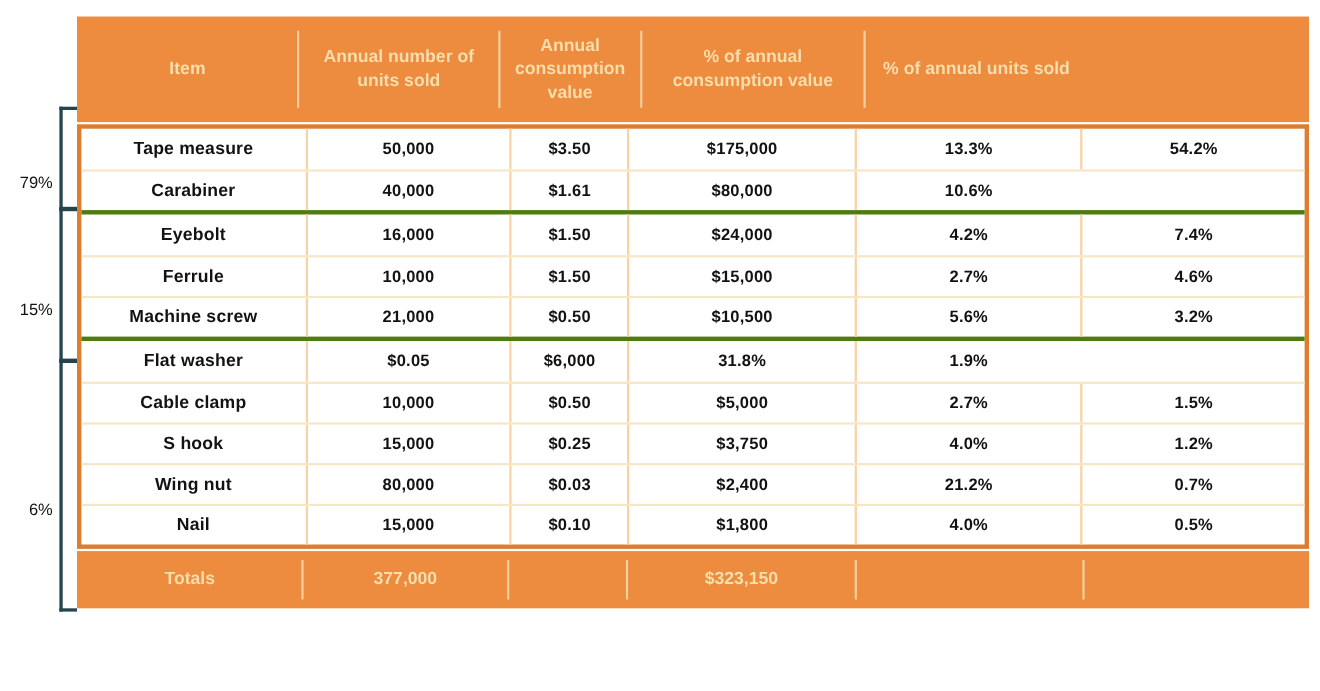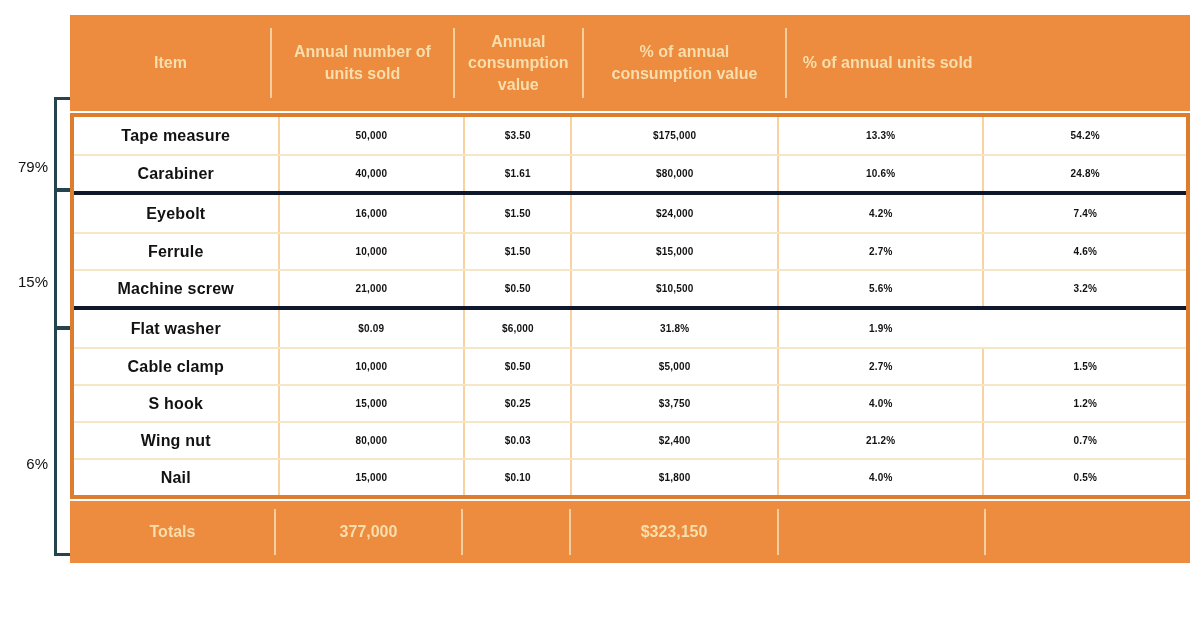--- a/index.html
+++ b/index.html
@@ -27,33 +27,33 @@
     color: #F7DEAC; font-weight: 700; font-size: 16px; line-height: 1.35;
     padding: 0 14px;
   }
   .hcell + .hcell::before {
     content: ""; position: absolute; left: -1px; top: 13px; bottom: 13px;
     width: 2px; background: #F2CF9E;
   }
 
   
   .tbody { margin-top: 2px; border: 4px solid #DD7D2F; background: #ffffff; }
-  .group + .group { border-top: 4px solid #0f172a; }
+  .group + .group { border-top: 4px solid #4d7c0f; }
   .trow { height: 37px; }
   .trow + .trow { border-top: 2px solid #F7E6C6; }
   .cell {
     display: flex; align-items: center; justify-content: center;
-    color: #121212; font-size: 10px; font-weight: 700;
+    color: #121212; font-size: 15px; font-weight: 700;
     letter-spacing: 0.2px;
   }
   .cell + .cell { border-left: 2px solid #F8D3A0; }
   .cell.item { font-size: 16px; }
 
   
-  .totals { margin-top: 2px; background: #ED8B3E; height: 62px; }
+  .totals { margin-top: 2px; background: #ED8B3E; height: 52px; }
   .tcell {
     position: relative;
     display: flex; align-items: center; justify-content: center;
     color: #F7DEAC; font-weight: 700; font-size: 16px;
   }
   .tcell + .tcell::before {
     content: ""; position: absolute; left: -1px; top: 8px; bottom: 8px;
     width: 2px; background: #F2CF9E;
   }
 
@@ -99,21 +99,20 @@
           <div class="cell">$175,000</div>
           <div class="cell">13.3%</div>
           <div class="cell">54.2%</div>
         </div>
         <div class="trow grid-row">
           <div class="cell item">Carabiner</div>
           <div class="cell">40,000</div>
           <div class="cell">$1.61</div>
           <div class="cell">$80,000</div>
           <div class="cell">10.6%</div>
-          <div class="cell">24.8%</div>
         </div>
       </div>
 
       <div class="group">
         <div class="trow grid-row">
           <div class="cell item">Eyebolt</div>
           <div class="cell">16,000</div>
           <div class="cell">$1.50</div>
           <div class="cell">$24,000</div>
           <div class="cell">4.2%</div>
@@ -133,21 +132,21 @@
           <div class="cell">$0.50</div>
           <div class="cell">$10,500</div>
           <div class="cell">5.6%</div>
           <div class="cell">3.2%</div>
         </div>
       </div>
 
       <div class="group">
         <div class="trow grid-row">
           <div class="cell item">Flat washer</div>
-          <div class="cell">$0.09</div>
+          <div class="cell">$0.05</div>
           <div class="cell">$6,000</div>
           <div class="cell">31.8%</div>
           <div class="cell">1.9%</div>
         </div>
         <div class="trow grid-row">
           <div class="cell item">Cable clamp</div>
           <div class="cell">10,000</div>
           <div class="cell">$0.50</div>
           <div class="cell">$5,000</div>
           <div class="cell">2.7%</div>

